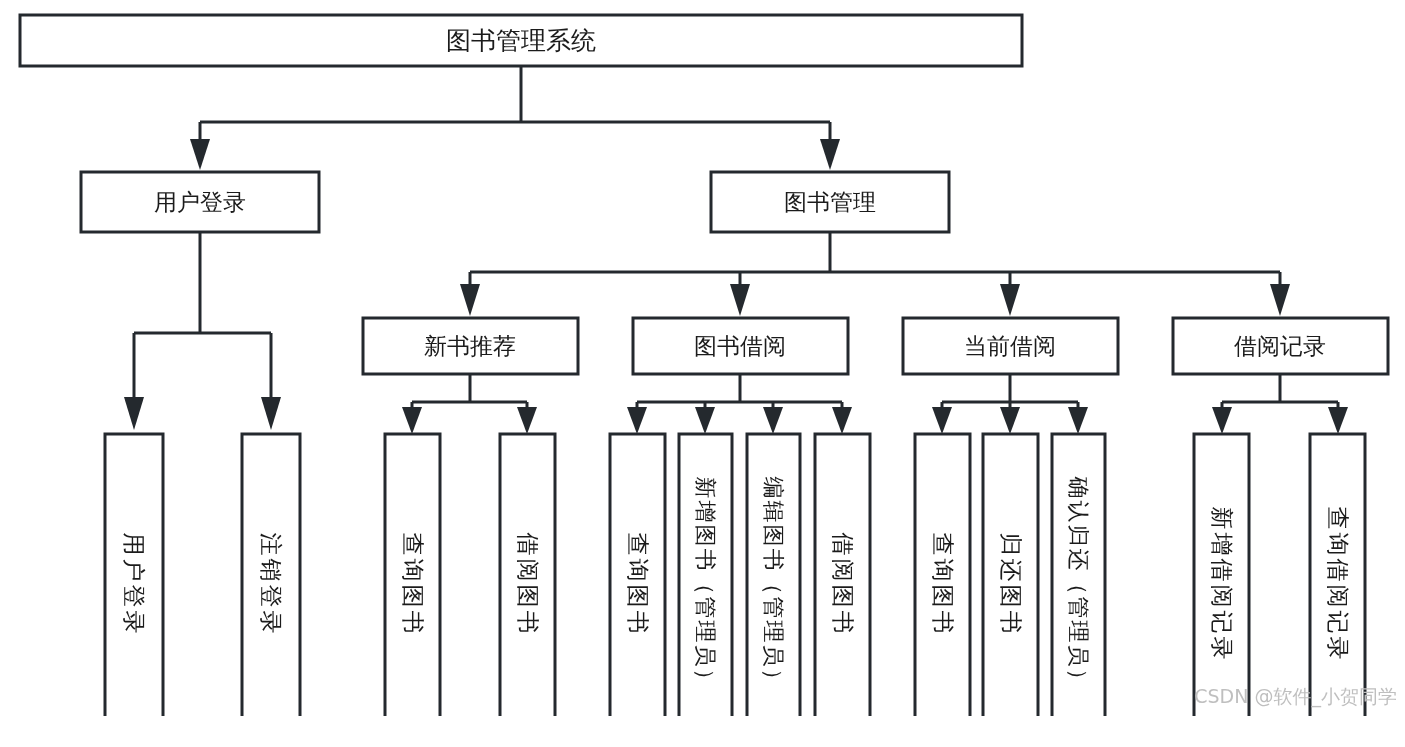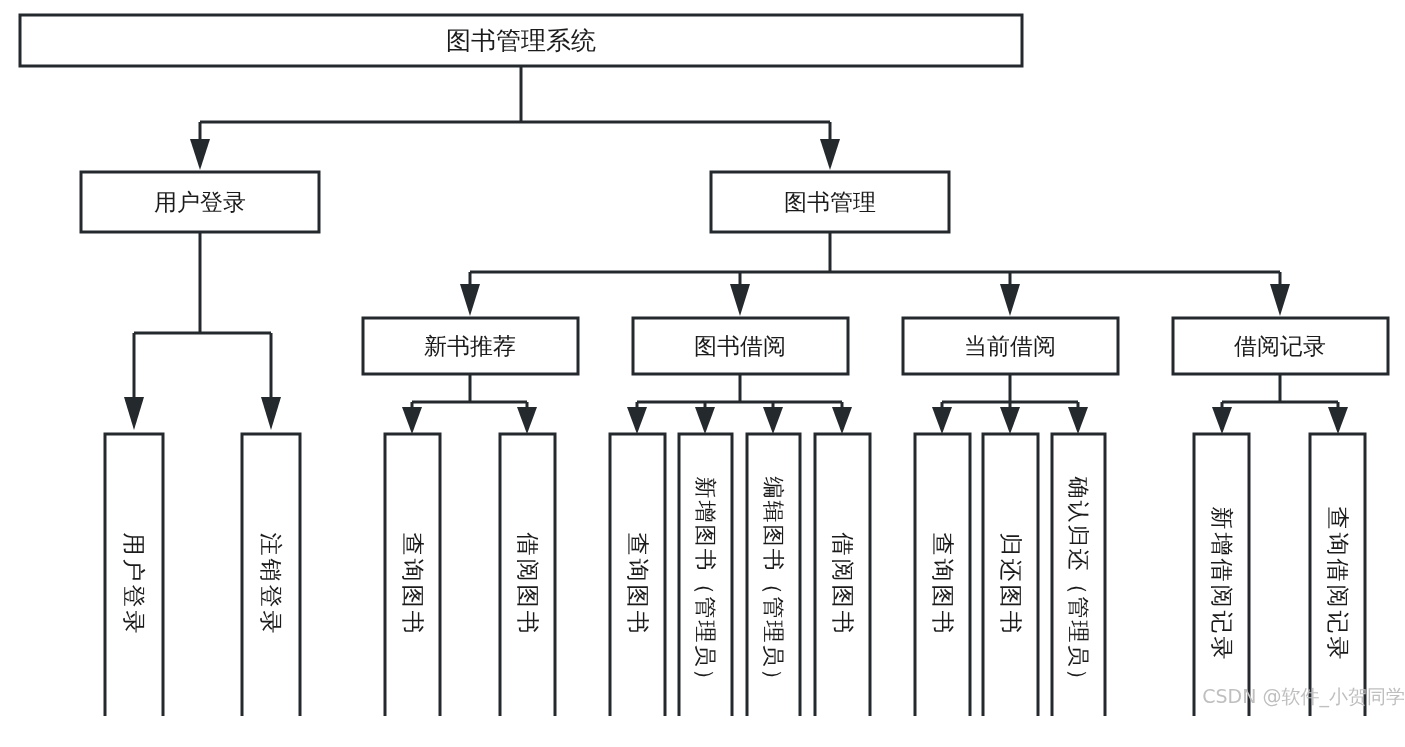--- a/index.html
+++ b/index.html
@@ -51,21 +51,21 @@
     stroke-width: 3;
     fill: none;
     stroke-linecap: butt;
   }
   .arrow-head {
     fill: #24292e;
     stroke: none;
   }
   #watermark {
     position: absolute;
-    right: 0;
+    right: 8px;
     bottom: 6px;
     font-family: "DejaVu Sans", "Liberation Sans", sans-serif;
     font-size: 19px;
     color: #bfbfbf;
     white-space: nowrap;
     pointer-events: none;
     margin-top: 20px;
   }
 </style>
 </head>

